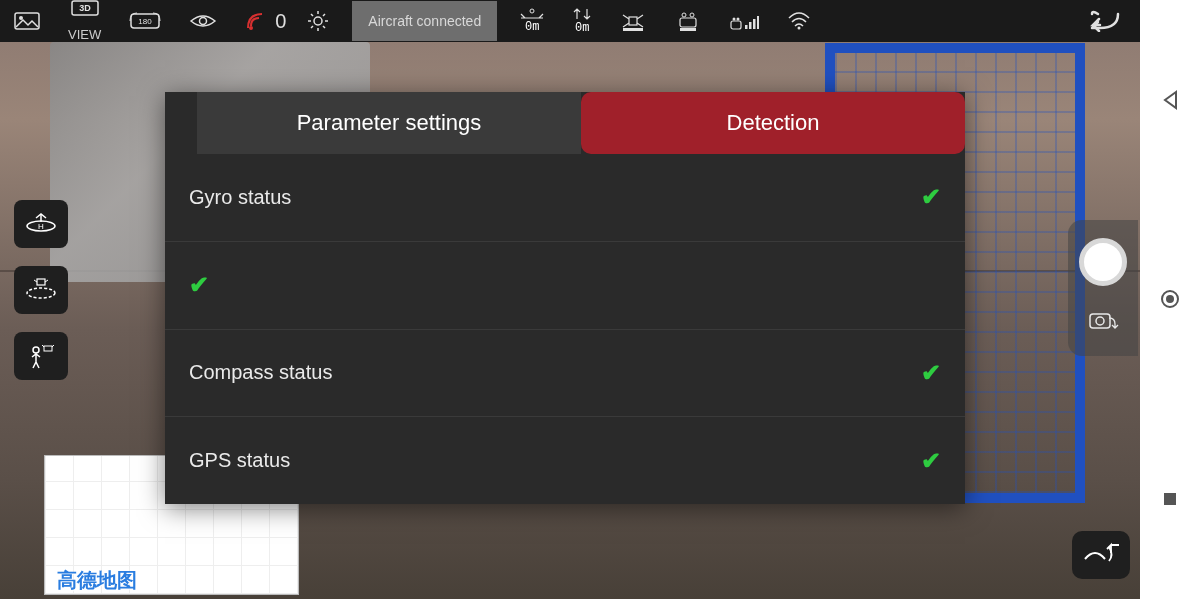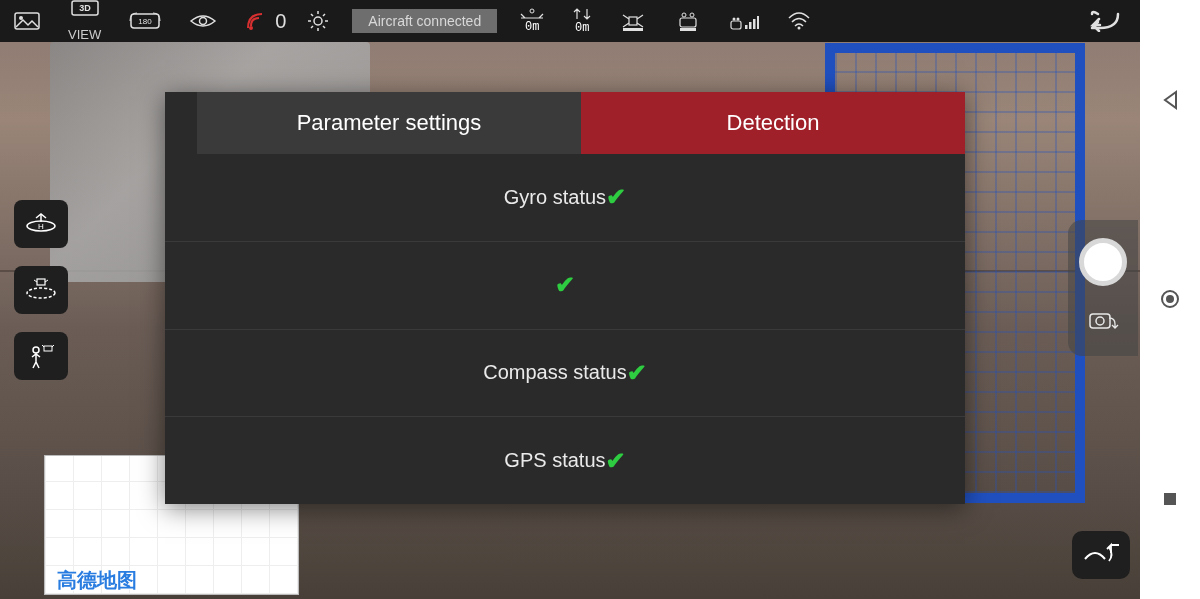--- a/index.html
+++ b/index.html
@@ -29,21 +29,21 @@
 }
 .top-icon {
   height: 42px; display: flex; flex-direction: column; align-items: center; justify-content: center;
   padding: 0 14px; position: relative;
 }
 .top-icon svg { display: block; }
 .top-icon .sub { font-size: 13px; color: #ccc; margin-top: 11px; }
 .sat-count { color: #e0e0e0; font-size: 20px; margin-left: 4px; font-weight: 400; }
 .connected-pill {
   background: #6e6e6e; color: #d8d8d8; padding: 4px 16px; font-size: 14px;
-  display: flex; align-items: center; height: 24px; margin: 7px 8px;
+  display: flex; align-items: center; height: 40px; margin: 7px 8px;
 }
 .metric { display: flex; flex-direction: column; align-items: center; padding: 0 14px; height: 42px; justify-content: center; }
 .metric .val { font-size: 12px; color: #ffffff; font-family: Liberation Mono, monospace; }
 .spacer { flex: 1; }
 
 .left-tools {
   position: absolute; left: 14px; top: 200px; display: flex; flex-direction: column; gap: 18px; z-index: 15;
 }
 .tool-btn {
   width: 54px; height: 48px; background: #1f1f1f; border-radius: 8px;
@@ -86,24 +86,24 @@
 .modal {
   position: absolute; left: 165px; top: 92px; width: 800px; height: 412px;
   background: #2a2a2a; display: flex; flex-direction: column; z-index: 25;
   box-shadow: 0 4px 24px rgba(0,0,0,0.5);
 }
 .modal-tabs { display: flex; height: 62px; margin-left: 32px; }
 .modal-tab {
   flex: 1; display: flex; align-items: center; justify-content: center;
   color: #fff; font-size: 22px; background: #3a3a3a;
 }
-.modal-tab.active { background: #a0202a; }
+.modal-tab.active { background: #a0202a; border-radius: 10px; }
 .modal-body { flex: 1; display: flex; flex-direction: column; }
 .status-row {
-  flex: 1; display: flex; align-items: center; justify-content: center;
+  flex: 1; display: flex; align-items: center; justify-content: space-between;
   padding: 0 24px; color: #eaeaea; font-size: 20px;
   border-top: 1px solid #3a3a3a;
 }
 .status-row:first-child { border-top: none; }
 .check { color: #2ecc40; font-size: 24px; font-weight: bold; }
 </style>
 </head>
 <body>
 
 <div class="camera-view">

